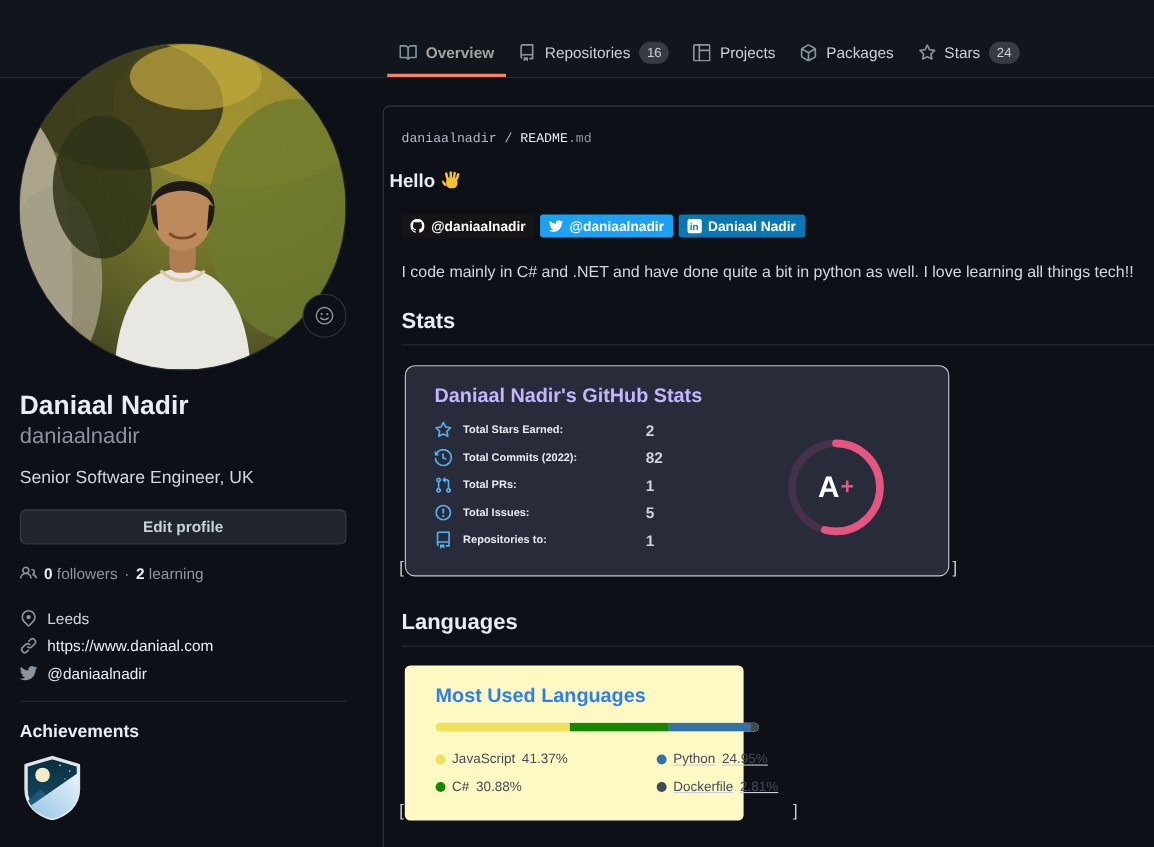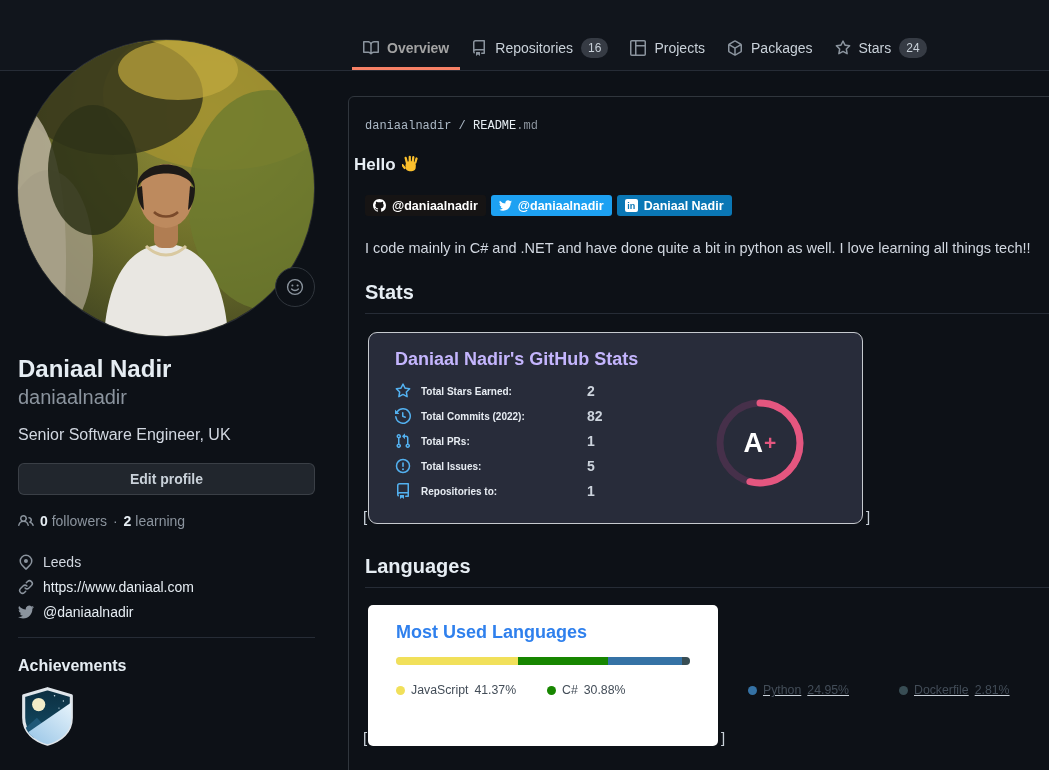--- a/index.html
+++ b/index.html
@@ -68,28 +68,28 @@
   .sicon{width:16px;height:16px;margin-right:10px;color:#53b1f0;flex:0 0 16px;}
   .slabel{font-size:10px;font-weight:700;color:#e7ecf2;}
   .svalue{position:absolute;left:192px;font-size:14px;font-weight:600;color:#ccd3dc;}
   .ring-wrap{position:absolute;left:337px;top:56px;width:108px;height:108px;}
   .ring-text{position:absolute;left:0;top:0;width:108px;height:108px;display:flex;
       align-items:center;justify-content:center;font-weight:700;}
   .ring-text .letter{font-size:27px;color:#fff;}
   .ring-text .plus{font-size:21px;color:#e4567f;margin-left:1px;}
 
   
-  .langs-card{position:absolute;left:19px;top:508px;width:350px;height:141px;background:#ffffff;
+  .langs-card{position:absolute;left:19px;top:508px;width:308px;height:141px;background:#fef9c3;
       border-radius:5px;cursor:pointer;}
   .langs-title{position:absolute;left:28px;top:17px;font-size:18px;font-weight:700;color:#2f80ed;}
   .lang-bar{position:absolute;left:28px;top:52px;width:294px;height:8px;border-radius:5px;
       overflow:hidden;display:flex;background:#ddd;}
   .seg{height:100%;}
   .lang-legend{position:absolute;left:28px;top:78px;display:flex;}
-  .legend-col{display:flex;flex-direction:row;gap:11px;}
+  .legend-col{display:flex;flex-direction:column;gap:11px;}
   .legend-col.c2{margin-left:61px;text-decoration:underline;}
   .legend-item{display:flex;align-items:center;gap:6px;font-size:12.3px;color:#434d58;width:140px;}
   .dot{width:9px;height:9px;border-radius:50%;flex:0 0 9px;}
 </style>
 </head>
 <body>
 
 <div class="page">
 
   <div class="topband"></div>

